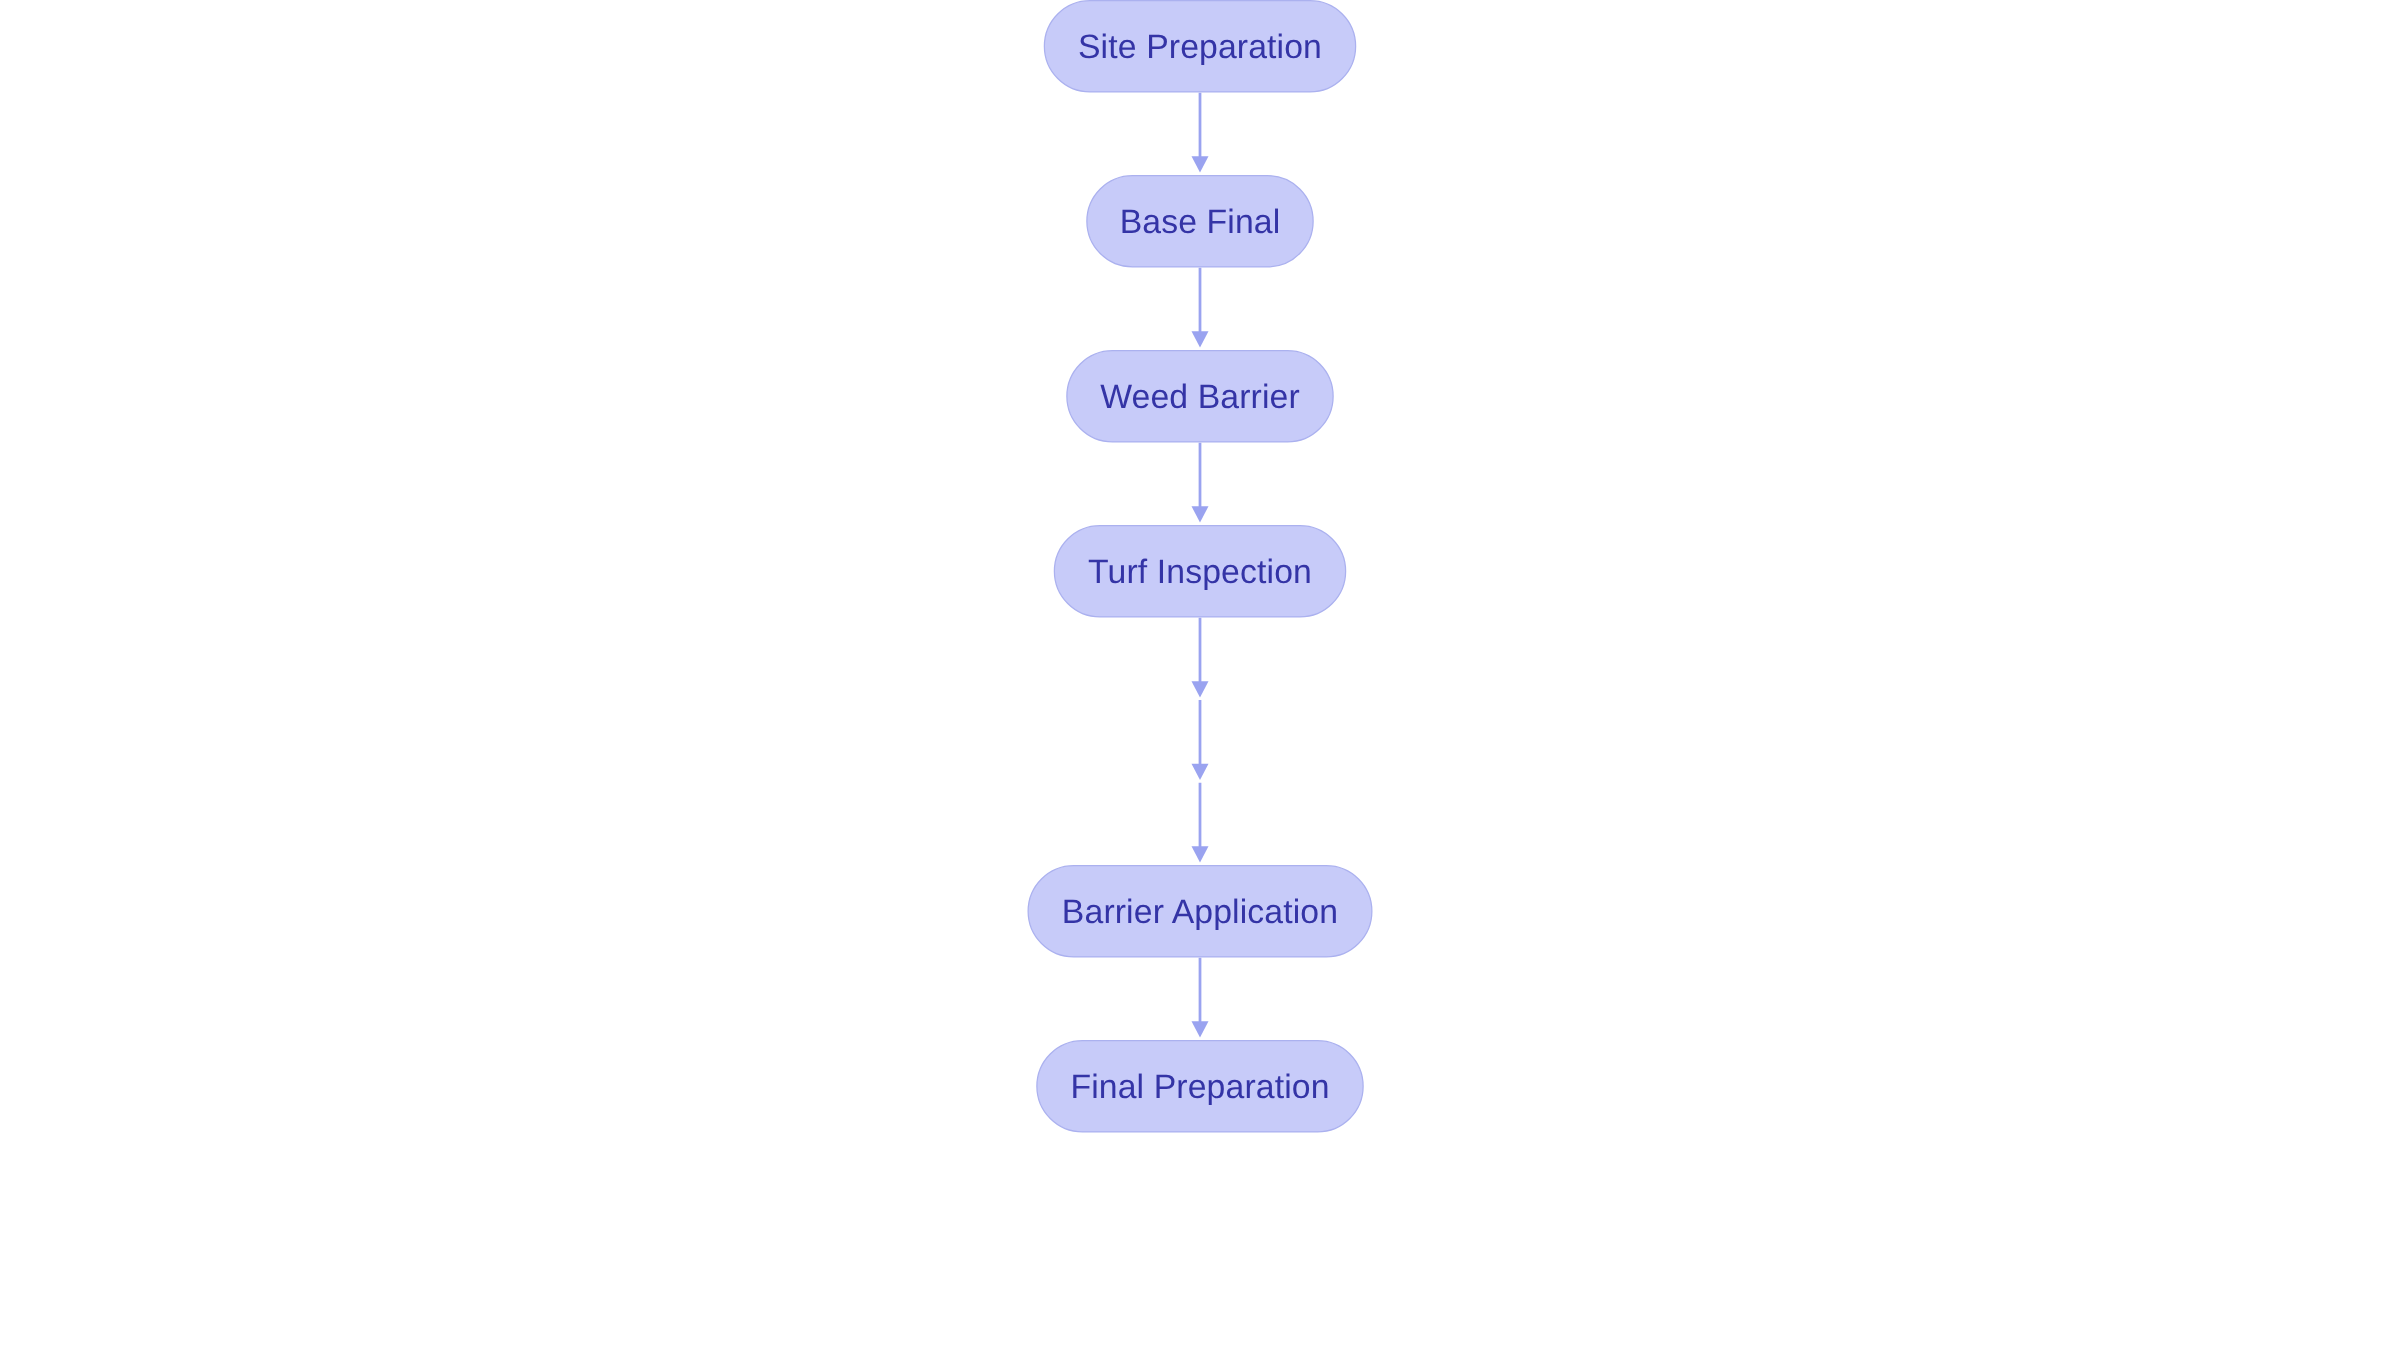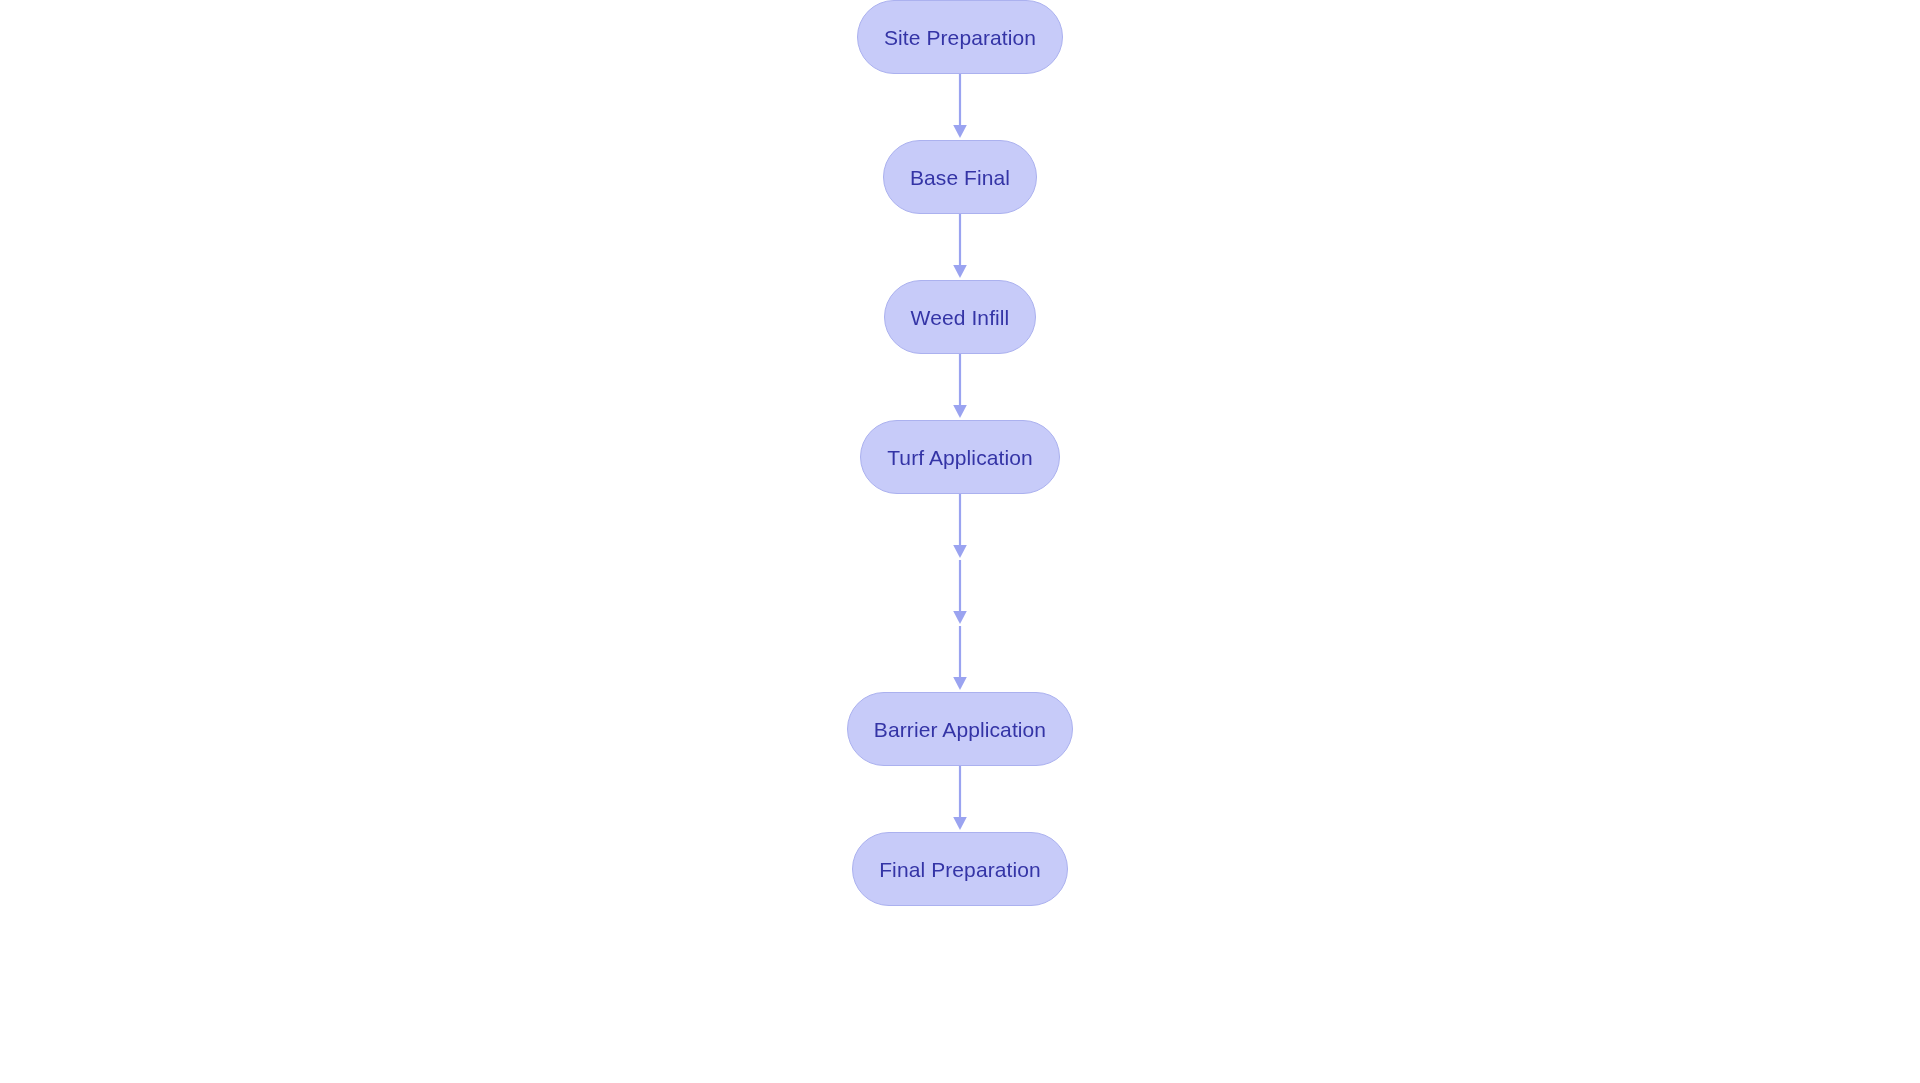--- a/index.html
+++ b/index.html
@@ -41,21 +41,21 @@
     background: #c7cbf9;
     border: 1.1px solid #abb1ef;
     display: flex;
     align-items: center;
     justify-content: center;
     padding: 0 26px;
     white-space: nowrap;
   }
   .node-label {
     font-family: "Liberation Sans", sans-serif;
-    font-size: 21px;
+    font-size: 27px;
     font-weight: 400;
     color: #3434a6;
     letter-spacing: 0.1px;
     line-height: 1;
     user-select: none;
   }
   .connector {
     position: relative;
     width: 24px;
     display: flex;
@@ -94,34 +94,34 @@
 
     <div class="connector">
       <svg class="conn-svg" width="24" height="66" viewBox="0 0 24 66">
         <line x1="12" y1="0" x2="12" y2="54" stroke="#9aa3f0" stroke-width="2.2"></line>
         <polygon points="12,64 5.2,51 18.8,51" fill="#9aa3f0"></polygon>
       </svg>
     </div>
 
     <div class="node-row">
       <div class="node">
-        <span class="node-label">Weed Infill</span>
+        <span class="node-label">Weed Barrier</span>
       </div>
     </div>
 
     <div class="connector">
       <svg class="conn-svg" width="24" height="66" viewBox="0 0 24 66">
         <line x1="12" y1="0" x2="12" y2="54" stroke="#9aa3f0" stroke-width="2.2"></line>
         <polygon points="12,64 5.2,51 18.8,51" fill="#9aa3f0"></polygon>
       </svg>
     </div>
 
     <div class="node-row">
       <div class="node">
-        <span class="node-label">Turf Application</span>
+        <span class="node-label">Turf Inspection</span>
       </div>
     </div>
 
     <div class="connector">
       <svg class="conn-svg" width="24" height="66" viewBox="0 0 24 66">
         <line x1="12" y1="0" x2="12" y2="54" stroke="#9aa3f0" stroke-width="2.2"></line>
         <polygon points="12,64 5.2,51 18.8,51" fill="#9aa3f0"></polygon>
       </svg>
     </div>
 

